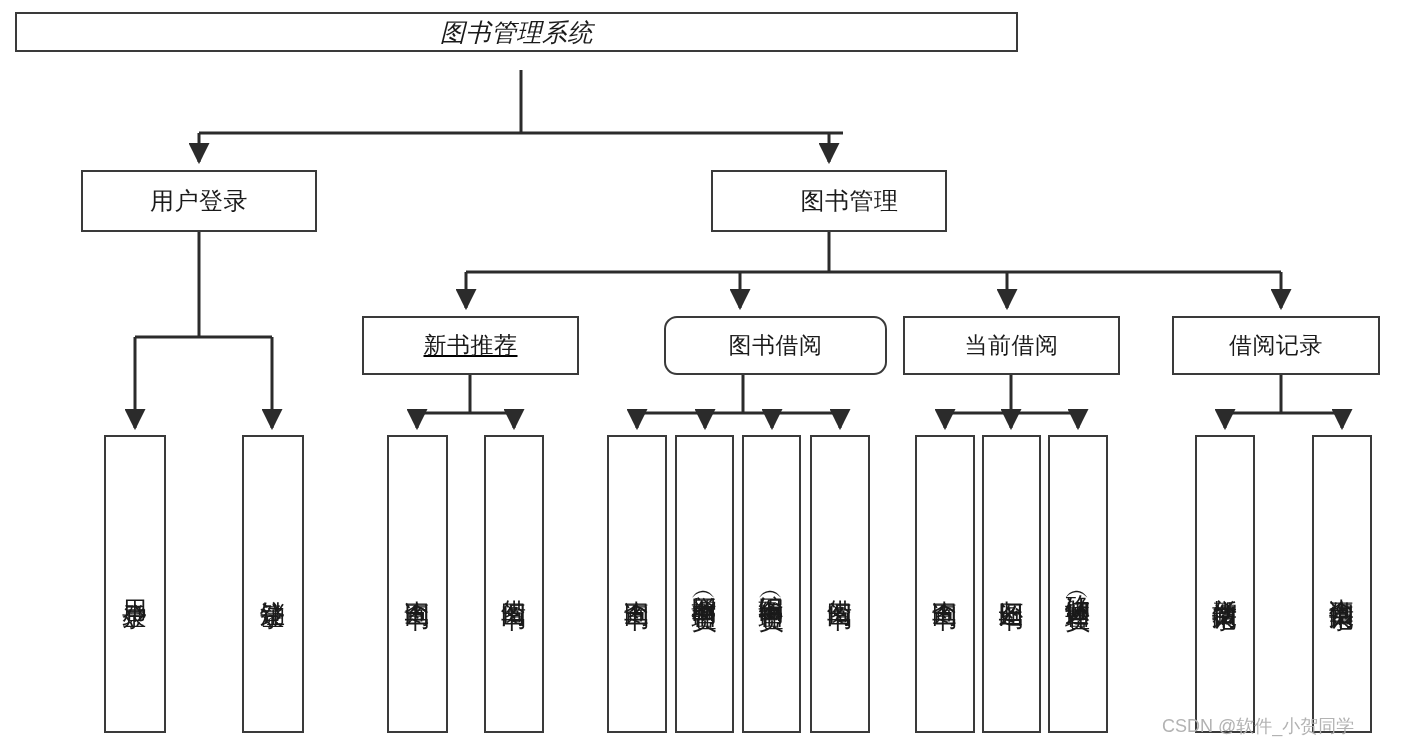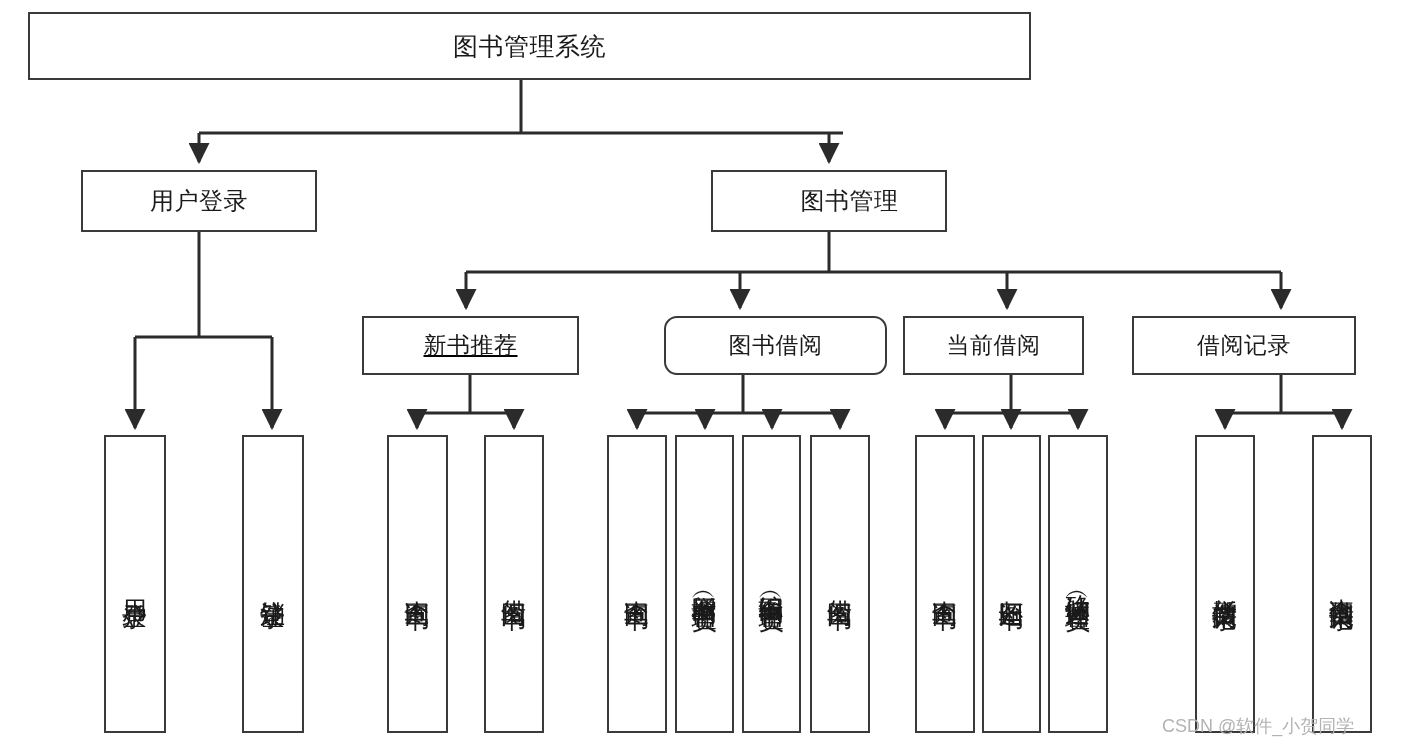--- a/index.html
+++ b/index.html
@@ -117,45 +117,45 @@
       <path d="M 1011 413 L 1011 428" marker-end="url(#arrow)"></path>
       <path d="M 1078 413 L 1078 428" marker-end="url(#arrow)"></path>
 
       <path d="M 1281 375 L 1281 413"></path>
       <path d="M 1225 413 L 1342 413"></path>
       <path d="M 1225 413 L 1225 428" marker-end="url(#arrow)"></path>
       <path d="M 1342 413 L 1342 428" marker-end="url(#arrow)"></path>
     </g>
   </svg>
 
-  <div class="node root" style="left:28px; top:12px; width:1003px; height:68px;">
+  <div class="node root" style="left:15px; top:12px; width:1003px; height:40px;font-style:italic;">
     <span class="node-label">图书管理系统</span>
   </div>
 
   <div class="node level2" style="left:81px; top:170px; width:236px; height:62px;">
     <span class="node-label">用户登录</span>
   </div>
 
   <div class="node level2" style="left:711px; top:170px; width:236px; height:62px;padding-left:41px;">
     <span class="node-label">图书管理</span>
   </div>
 
   <div class="node level3" style="left:362px; top:316px; width:217px; height:59px;text-decoration:underline;">
     <span class="node-label">新书推荐</span>
   </div>
 
   <div class="node level3" style="left:664px; top:316px; width:223px; height:59px;border-radius:13px;">
     <span class="node-label">图书借阅</span>
   </div>
 
-  <div class="node level3" style="left:903px; top:316px; width:181px; height:59px;">
+  <div class="node level3" style="left:903px; top:316px; width:217px; height:59px;">
     <span class="node-label">当前借阅</span>
   </div>
 
-  <div class="node level3" style="left:1132px; top:316px; width:224px; height:59px;">
+  <div class="node level3" style="left:1172px; top:316px; width:208px; height:59px;">
     <span class="node-label">借阅记录</span>
   </div>
 
   <div class="node leaf" style="left:104px; top:435px; width:62px; height:298px;">
     <span class="node-label">用户登录</span>
   </div>
 
   <div class="node leaf" style="left:242px; top:435px; width:62px; height:298px;">
     <span class="node-label">注销登录</span>
   </div>

